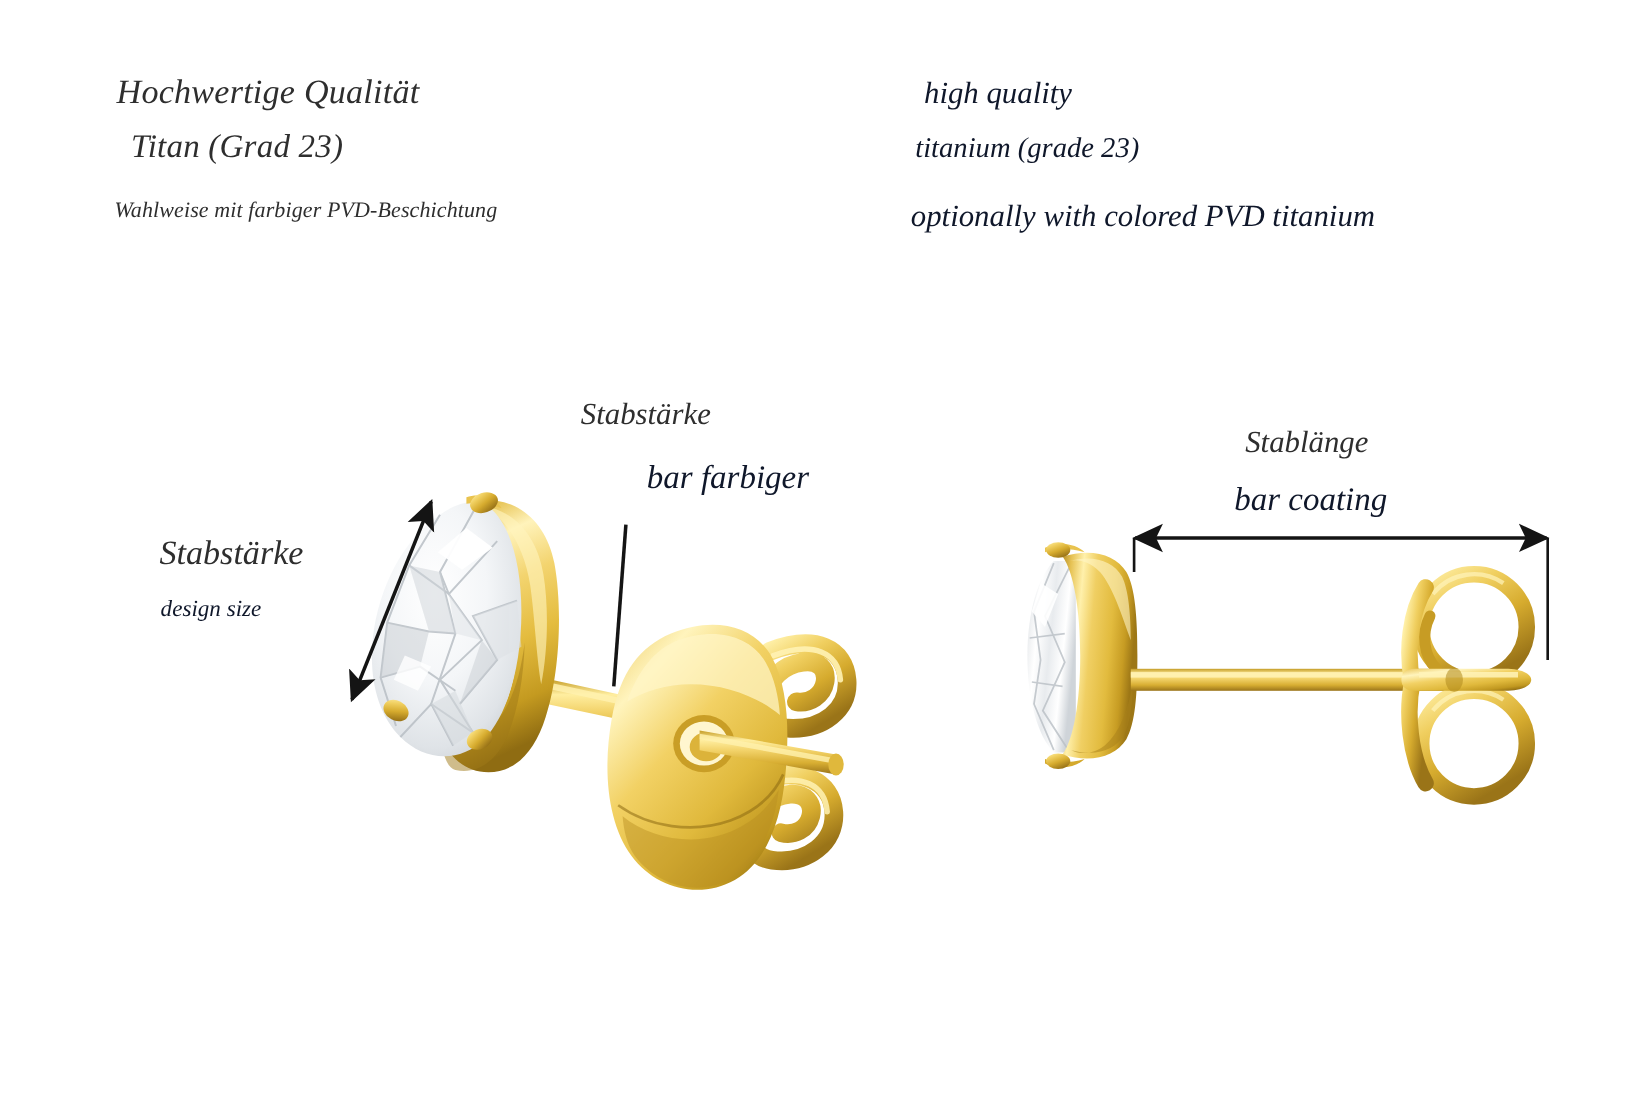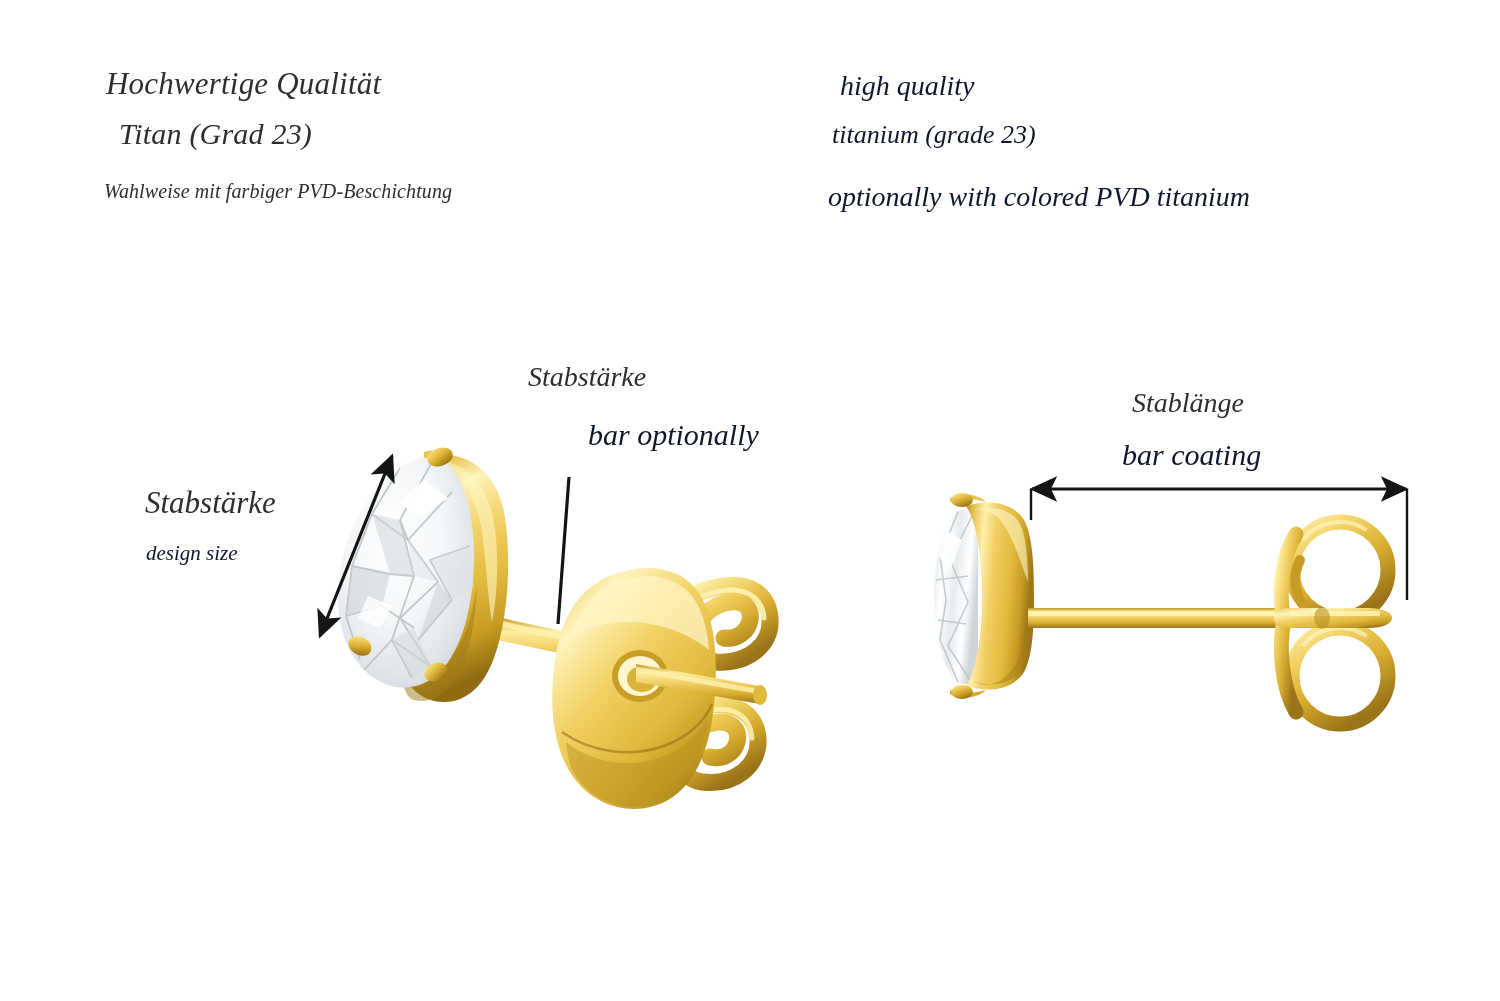--- a/index.html
+++ b/index.html
@@ -71,21 +71,21 @@
   <div class="txt de" id="hdr-de-3">Wahlweise mit farbiger PVD-Beschichtung</div>
 
   <div class="txt en" id="hdr-en-1">high quality</div>
   <div class="txt en" id="hdr-en-2">titanium (grade 23)</div>
   <div class="txt en" id="hdr-en-3">optionally with colored PVD titanium</div>
 
   <div class="txt de" id="lbl-design-de">Stabstärke</div>
   <div class="txt en" id="lbl-design-en">design size</div>
 
   <div class="txt de" id="lbl-thick-de">Stabstärke</div>
-  <div class="txt en" id="lbl-thick-en">bar optionally</div>
+  <div class="txt en" id="lbl-thick-en">bar farbiger</div>
 
   <div class="txt de" id="lbl-length-de">Stablänge</div>
   <div class="txt en" id="lbl-length-en">bar coating</div>
 
   <svg id="artwork" viewBox="0 0 1500 1001">
     <defs>
 
       <linearGradient id="goldBezel" x1="0" y1="0" x2="1" y2="0.25">
         <stop offset="0" stop-color="#b8902a"></stop>
         <stop offset="0.12" stop-color="#e6c254"></stop>

